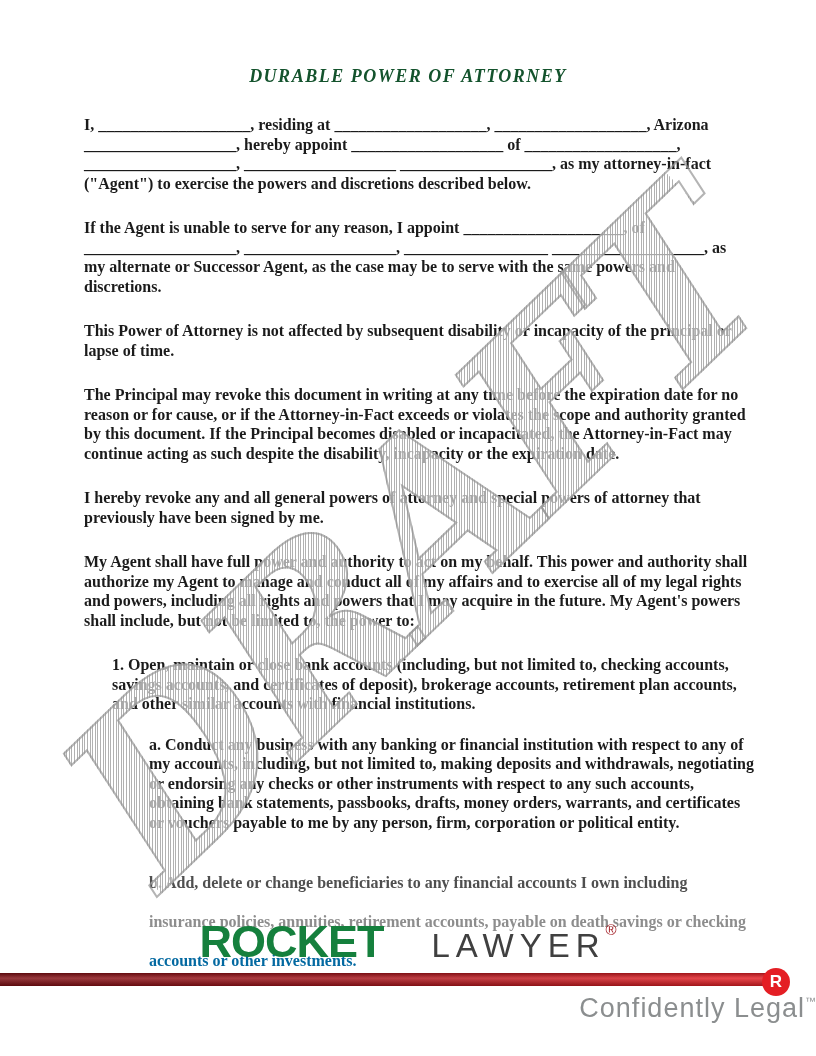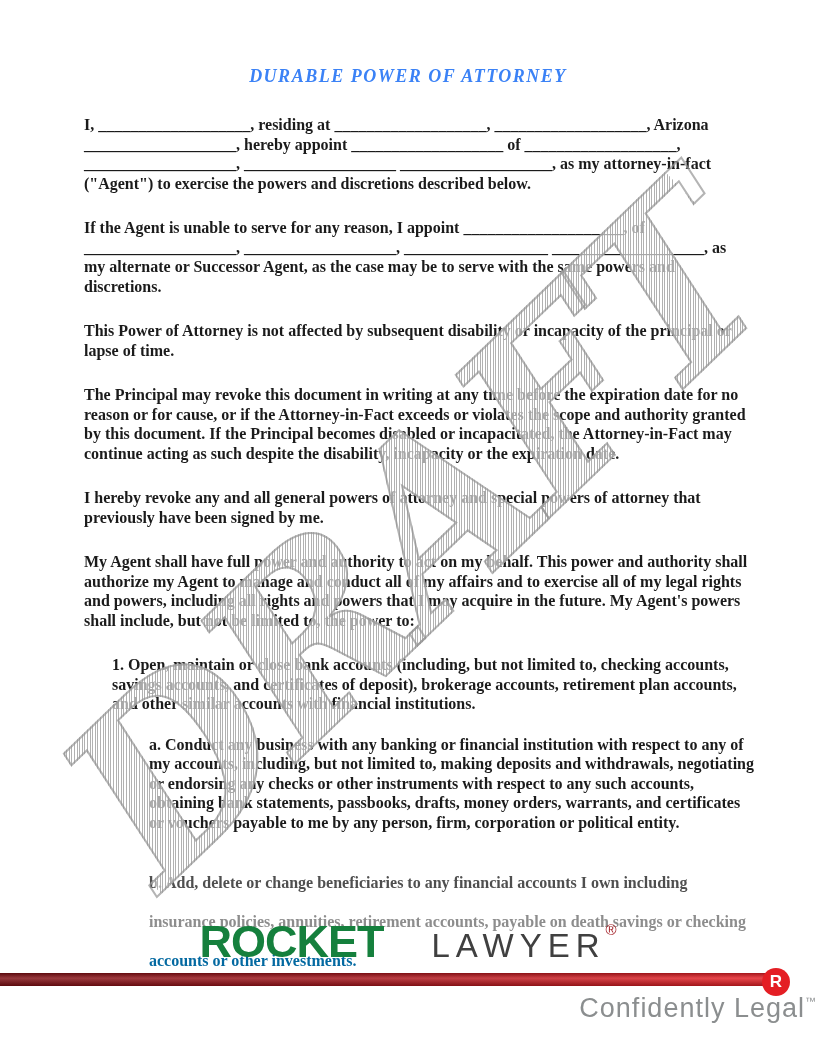--- a/index.html
+++ b/index.html
@@ -5,21 +5,21 @@
   html,body { margin:0; padding:0; background:#ffffff; }
   .page {
     position:relative; width:816px; height:1056px; margin:0 auto;
     background:#ffffff; overflow:hidden;
     font-family:"Liberation Serif", serif; color:#1b1b1b;
   }
   .doc-title {
     position:absolute; top:64px; left:0; right:0; margin:0;
     text-align:center; font-family:"Liberation Serif", serif;
     font-size:18px; line-height:24px; font-weight:bold; font-style:italic;
-    letter-spacing:1.5px; color:#3b82f6;
+    letter-spacing:1.5px; color:#14532d;
   }
   .content {
     position:absolute; left:84px; top:115px; width:672px;
     font-size:16px; line-height:19.5px; z-index:1;
   }
   .para { white-space:pre-line; margin:0 0 25px 0;font-weight:bold; }
   .para.list-gap { margin-bottom:21px; }
   .indent-1 { margin-left:28px; }
   .indent-2 { margin-left:65px; }
   .fade-line { display:block; white-space:pre-line; }

